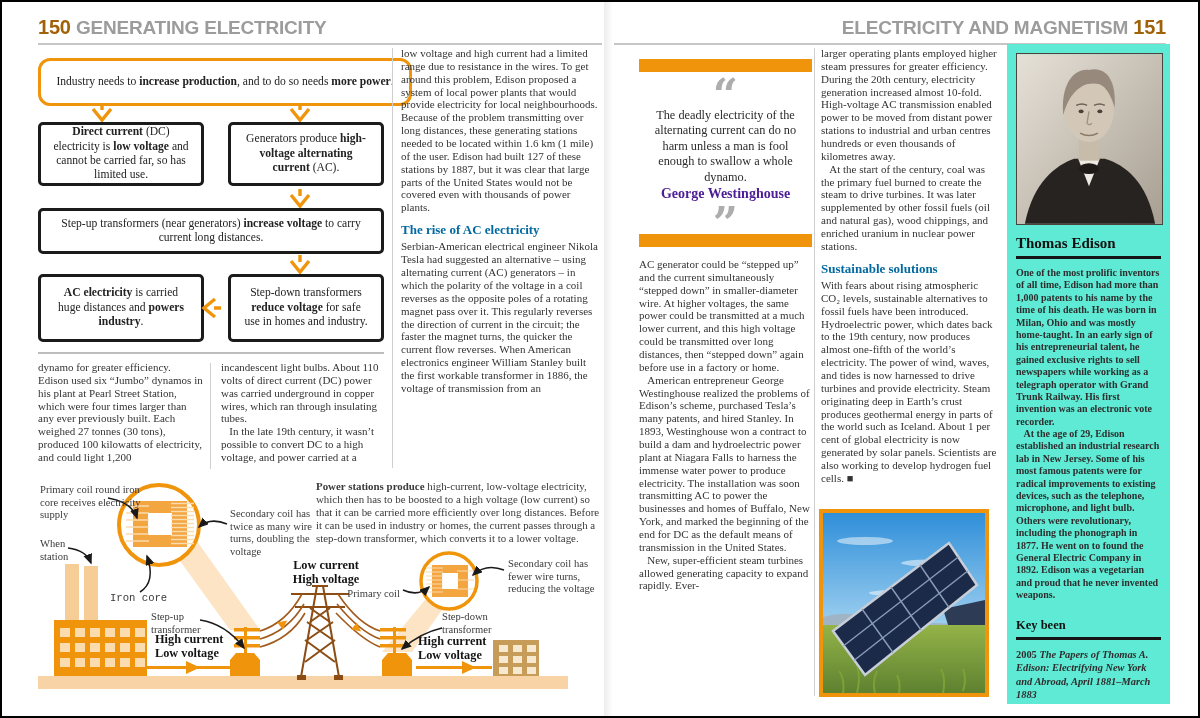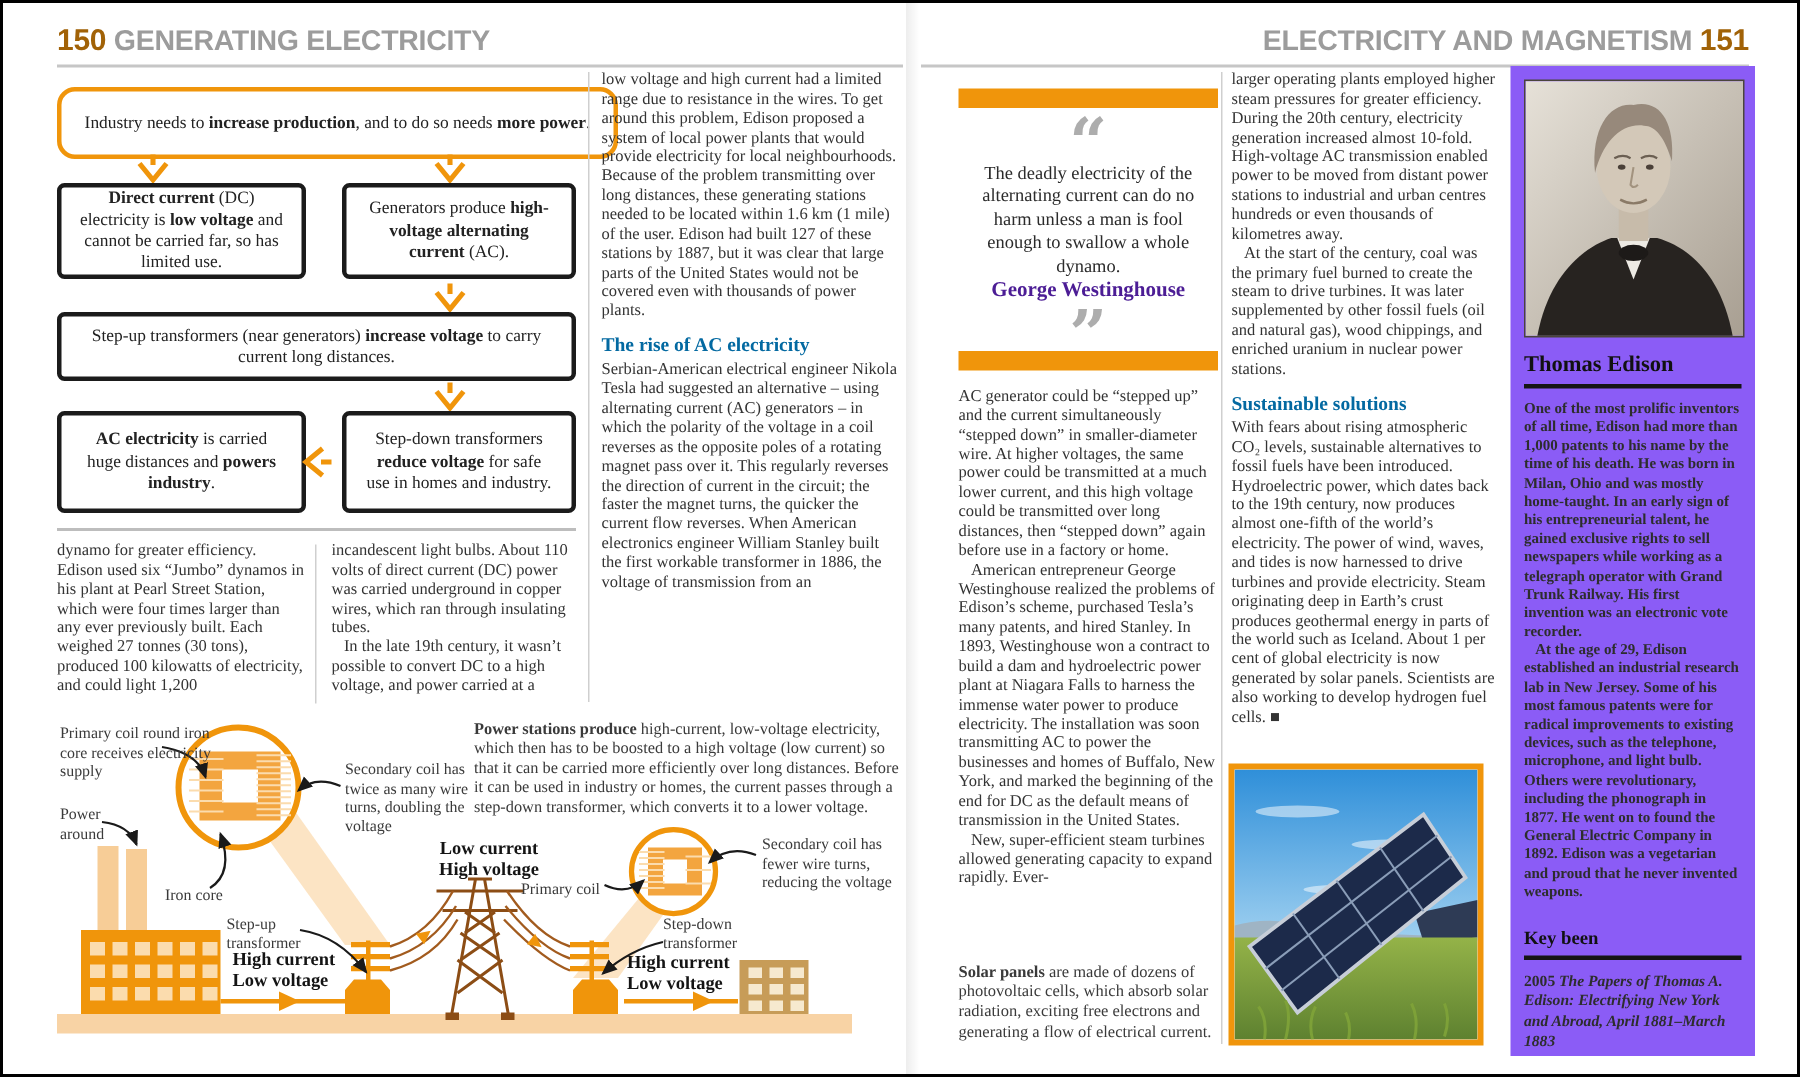--- a/index.html
+++ b/index.html
@@ -29,21 +29,21 @@
   .qauthor{font-weight:bold;font-size:14px;color:#4c1d95;margin-top:1px;}
   .qspacer{flex:1;}
   
   .dlabel{position:absolute;font-size:10.6px;line-height:1.18;color:#3a3a3a;}
   .dlabel.bold{font-weight:bold;font-size:12.3px;line-height:1.16;color:#141414;}
   .dcaption{position:absolute;font-size:10.9px;line-height:1.2;color:#3a3a3a;}
   
   .photo-frame{position:absolute;border:4px solid #F0950B;box-sizing:border-box;background:#fff;}
   .caption{position:absolute;font-size:11px;line-height:1.2;color:#3a3a3a;}
   
-  .bio-panel{position:absolute;background:#8b5cf6;box-sizing:border-box;padding:9px 9px;overflow:hidden;}
+  .bio-panel{position:absolute;background:#5eead4;box-sizing:border-box;padding:9px 9px;overflow:hidden;}
   .bio-photo{width:145px;height:170px;border:1px solid #4a443c;display:block;}
   .bio-name{font-weight:bold;font-size:15px;color:#111;margin-top:10px;}
   .bio-rule{height:3px;background:#151515;margin:4px 0 8px 0;}
   .bio-body{font-size:10px;font-weight:bold;line-height:1.24;color:#2d2d2d;}
   .kw-head{font-weight:bold;font-size:12.5px;color:#111;margin-top:16px;}
   .kw-body{font-size:10.4px;font-weight:bold;line-height:1.3;color:#2d2d2d;}
 </style>
 </head>
 <body>
 
@@ -233,22 +233,22 @@
         <path d="M189,44 Q172,37 161,47" marker-end="url(#ah)"></path>
         <path d="M162,140 Q188,144 206,168" marker-end="url(#ah)"></path>
         <path d="M365,110 Q380,117 391,107" marker-end="url(#ah)"></path>
         <path d="M466,90 Q448,83 435,95" marker-end="url(#ah)"></path>
         <path d="M404,148 Q382,153 364,169" marker-end="url(#ah)"></path>
       </g>
     </svg>
 
     <div class="dcaption" style="left:278px;top:0;width:284px;"><b>Power stations produce</b> high-current, low-voltage electricity, which then has to be boosted to a high voltage (low current) so that it can be carried more efficiently over long distances. Before it can be used in industry or homes, the current passes through a step-down transformer, which converts it to a lower voltage.</div>
     <div class="dlabel" style="left:2px;top:4px;width:106px;">Primary coil round iron core receives electricity supply</div>
-    <div class="dlabel" style="left:2px;top:58px;width:52px;">Power around</div>
-    <div class="dlabel" style="left:72px;top:112px;width:60px;">Iron core</div>
+    <div class="dlabel" style="left:2px;top:58px;width:52px;">When station</div>
+    <div class="dlabel" style="left:72px;top:112px;width:60px;font-family:Liberation Mono, monospace;">Iron core</div>
     <div class="dlabel" style="left:192px;top:28px;width:86px;">Secondary coil has twice as many wire turns, doubling the voltage</div>
     <div class="dlabel" style="left:113px;top:131px;width:58px;">Step-up transformer</div>
     <div class="dlabel bold" style="left:117px;top:152px;width:92px;">High current<br>Low voltage</div>
     <div class="dlabel bold" style="left:235px;top:78px;width:106px;text-align:center;">Low current<br>High voltage</div>
     <div class="dlabel" style="left:300px;top:108px;width:62px;text-align:right;">Primary coil</div>
     <div class="dlabel" style="left:470px;top:78px;width:88px;">Secondary coil has fewer wire turns, reducing the voltage</div>
     <div class="dlabel" style="left:404px;top:131px;width:84px;">Step-down transformer</div>
     <div class="dlabel bold" style="left:380px;top:154px;width:96px;">High current<br>Low voltage</div>
   </div>
 
@@ -256,21 +256,20 @@
     <div class="qbar"></div>
     <div class="qmark">“</div>
     <div class="qtext">The deadly electricity of the alternating current can do no harm unless a man is fool enough to swallow a whole dynamo.</div>
     <div class="qauthor">George Westinghouse</div>
     <div class="qmark" style="margin-top:-2px;">”</div>
     <div class="qspacer"></div>
     <div class="qbar"></div>
   </div>
 
   <div class="body-col" style="left:637px;top:256px;width:174px;">AC generator could be “stepped up” and the current simultaneously “stepped down” in smaller-diameter wire. At higher voltages, the same power could be transmitted at a much lower current, and this high voltage could be transmitted over long distances, then “stepped down” again before use in a factory or home.<br>&nbsp;&nbsp;&nbsp;American entrepreneur George Westinghouse realized the problems of Edison’s scheme, purchased Tesla’s many patents, and hired Stanley. In 1893, Westinghouse won a contract to build a dam and hydroelectric power plant at Niagara Falls to harness the immense water power to produce electricity. The installation was soon transmitting AC to power the businesses and homes of Buffalo, New York, and marked the beginning of the end for DC as the default means of transmission in the United States.<br>&nbsp;&nbsp;&nbsp;New, super-efficient steam turbines allowed generating capacity to expand rapidly. Ever-</div>
-  <div class="caption" style="left:637px;top:640px;width:174px;"><b>Solar panels</b> are made of dozens of photovoltaic cells, which absorb solar radiation, exciting free electrons and generating a flow of electrical current.</div>
 
   <div class="vrule" style="left:812px;top:46px;height:648px;"></div>
 
   <div class="body-col" style="left:819px;top:45px;width:178px;">
     <div>larger operating plants employed higher steam pressures for greater efficiency. During the 20th century, electricity generation increased almost 10-fold. High-voltage AC transmission enabled power to be moved from distant power stations to industrial and urban centres hundreds or even thousands of kilometres away.<br>&nbsp;&nbsp;&nbsp;At the start of the century, coal was the primary fuel burned to create the steam to drive turbines. It was later supplemented by other fossil fuels (oil and natural gas), wood chippings, and enriched uranium in nuclear power stations.</div>
     <div class="col-h">Sustainable solutions</div>
     <div>With fears about rising atmospheric CO₂ levels, sustainable alternatives to fossil fuels have been introduced. Hydroelectric power, which dates back to the 19th century, now produces almost one-fifth of the world’s electricity. The power of wind, waves, and tides is now harnessed to drive turbines and provide electricity. Steam originating deep in Earth’s crust produces geothermal energy in parts of the world such as Iceland. About 1 per cent of global electricity is now generated by solar panels. Scientists are also working to develop hydrogen fuel cells. ■</div>
   </div>
 
   <div class="photo-frame" style="left:817px;top:507px;width:170px;height:188px;">

